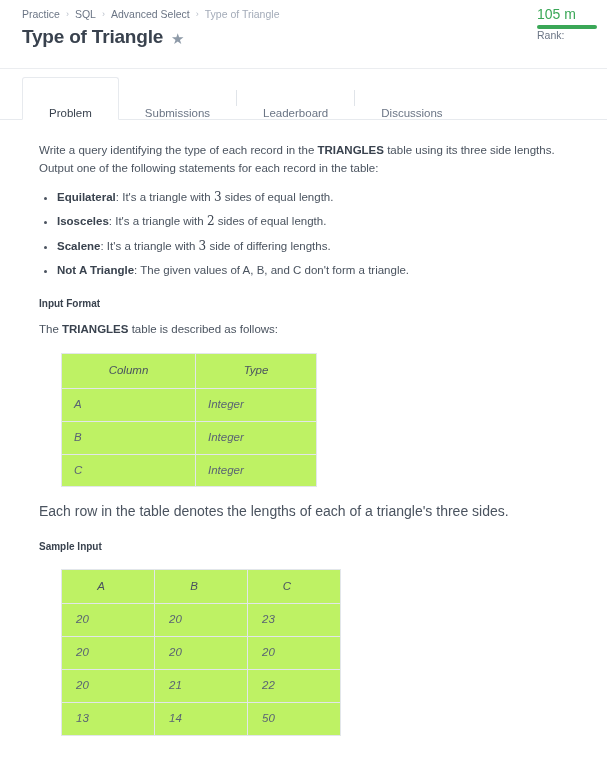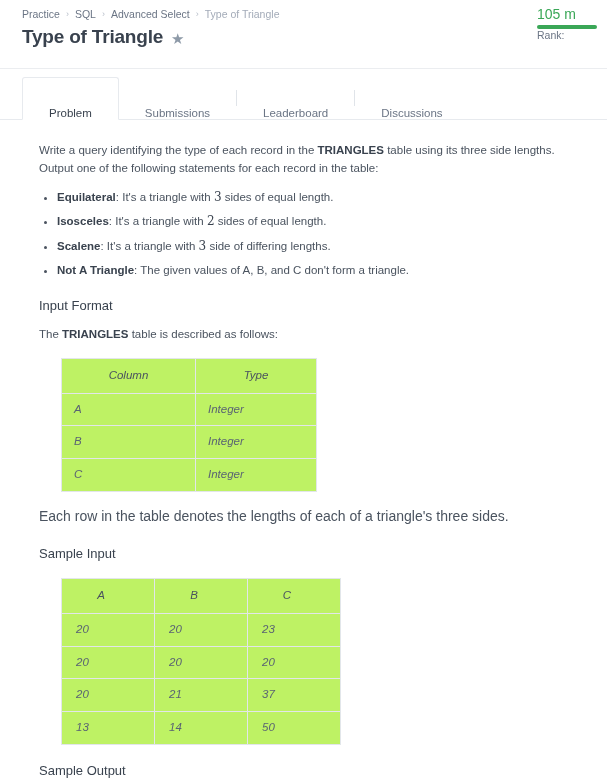--- a/index.html
+++ b/index.html
@@ -158,22 +158,22 @@
   ul.statements li .term {
     font-weight: bold;
     color: #39424e;
   }
   .num {
     font-family: "DejaVu Serif", serif;
     font-size: 12px;
     color: #39424e;
   }
   .section-head {
-    font-weight: normal;
-    font-size: 13px;
+    font-weight: bold;
+    font-size: 10px;
     color: #39424e;
     margin: 16px 0 10px 0;
   }
   
   .tbl-wrap {
     margin: 14px 0 14px 22px;
   }
   table.data {
     border-collapse: collapse;
     border: 1px solid #d8dce1;
@@ -317,27 +317,26 @@
             <td>23</td>
           </tr>
           <tr>
             <td>20</td>
             <td>20</td>
             <td>20</td>
           </tr>
           <tr>
             <td>20</td>
             <td>21</td>
-            <td>37</td>
+            <td>22</td>
           </tr>
           <tr>
             <td>13</td>
             <td>14</td>
             <td>50</td>
           </tr>
         </tbody>
       </table>
     </div>
 
-    <div class="section-head">Sample Output</div>
 
   </div>
 </div>
 
 </body></html>

